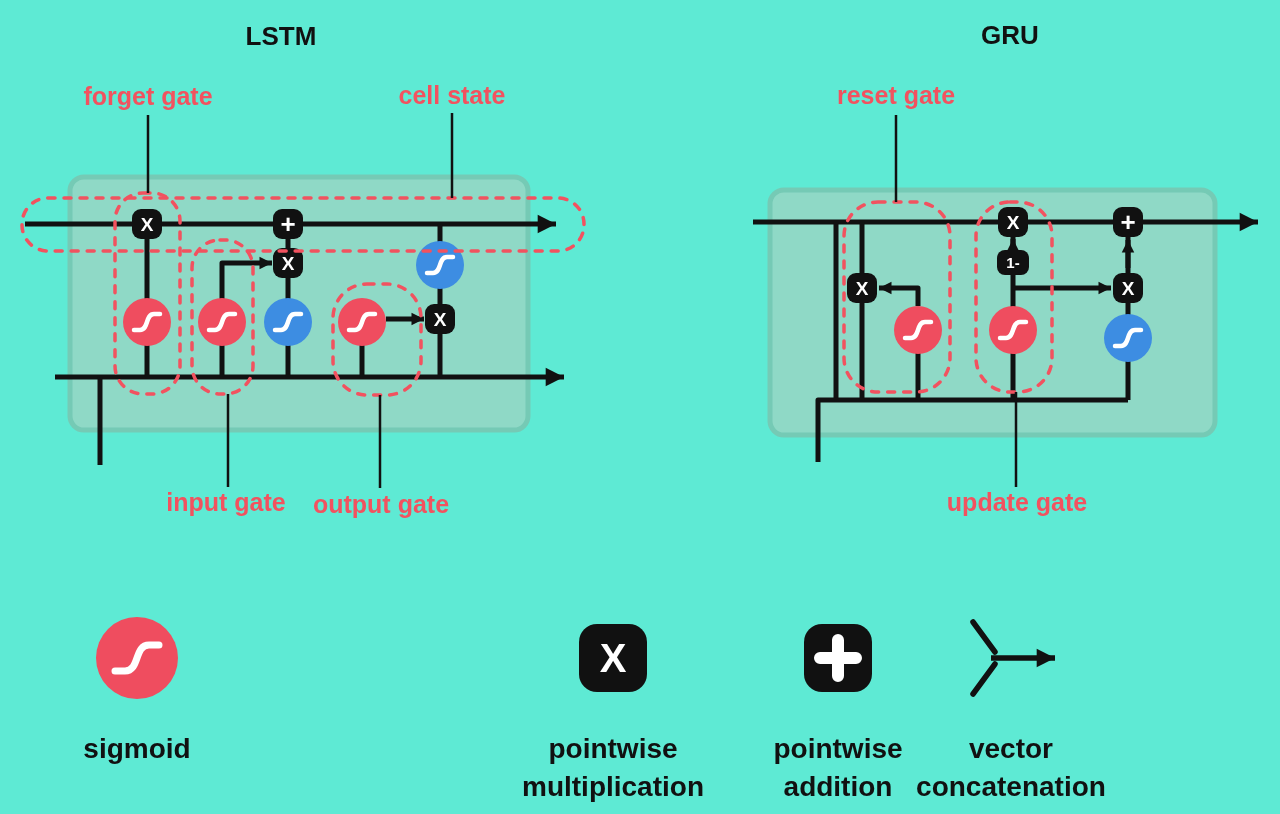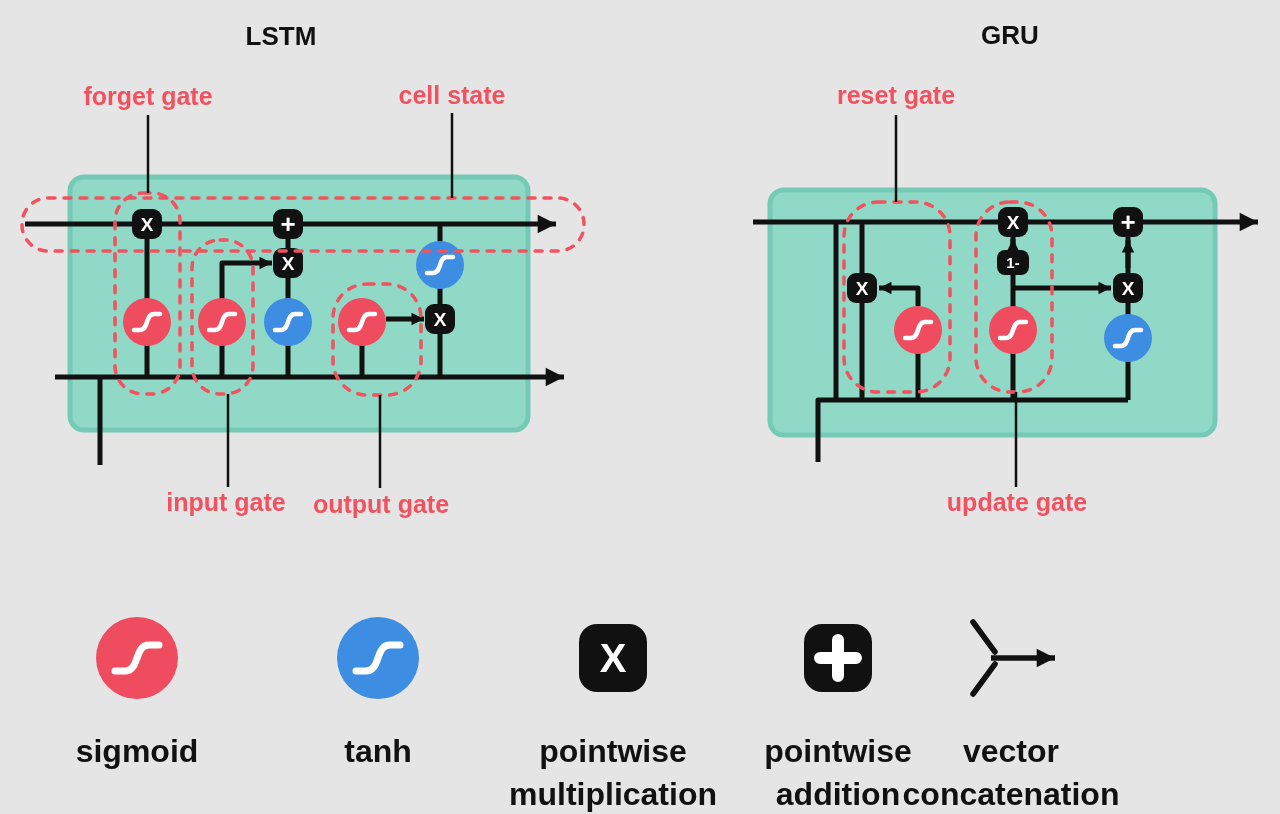--- a/index.html
+++ b/index.html
@@ -1,20 +1,20 @@
 <!DOCTYPE html>
 <html><head>
 <meta charset="utf-8">
 <style>
   html, body { margin: 0; padding: 0; background: #ffffff; }
   .canvas {
     position: relative;
     width: 1280px;
     height: 814px;
-    background: #e5e5e5;
+    background: #5eead4;
     overflow: hidden;
     font-family: "Liberation Sans", sans-serif;
   }
   svg text {
     font-family: "Liberation Sans", sans-serif;
     font-weight: bold;
   }
   .title-txt   { fill: #111111; font-size: 26px; text-anchor: middle; }
   .ann-txt     { fill: #f2525f; font-size: 25px; text-anchor: middle; }
   .op-txt      { fill: #ffffff; text-anchor: middle; }
@@ -25,21 +25,21 @@
   .cellbox     { fill: #8fd9c6; stroke: #75cab5; stroke-width: 5; }
   .sig         { fill: #ef4d5f; }
   .tnh         { fill: #3d8de2; }
   .curve       { stroke: #ffffff; stroke-width: 4.5; fill: none; stroke-linecap: round; }
   .opbox       { fill: #111111; }
   .legend { position: absolute; left: 0; top: 560px; width: 1280px; height: 254px; }
   .legend-item { position: absolute; top: 48px; width: 240px; text-align: center; }
   .legend-item svg { display: block; margin: 0 auto; }
   .llabel {
     margin-top: 22px;
-    font-size: 32px;
+    font-size: 28px;
     font-weight: bold;
     color: #111111;
     line-height: 1.35;
     white-space: pre-line;
   }
 </style>
 </head>
 <body>
 
 <div class="canvas">
@@ -193,27 +193,20 @@
   <div class="legend">
 
     <div class="legend-item" style="left:17px;">
       <svg width="100" height="100" viewBox="0 0 100 100">
         <circle cx="50" cy="50" r="41" fill="#ef4d5f"></circle>
         <path d="M28,63 L38,63 C53,63 47,37 62,37 L72,37" stroke="#ffffff" stroke-width="7" fill="none" stroke-linecap="round"></path>
       </svg>
       <div class="llabel">sigmoid</div>
     </div>
 
-    <div class="legend-item" style="left:258px;">
-      <svg width="100" height="100" viewBox="0 0 100 100">
-        <circle cx="50" cy="50" r="41" fill="#3d8de2"></circle>
-        <path d="M28,63 L38,63 C53,63 47,37 62,37 L72,37" stroke="#ffffff" stroke-width="7" fill="none" stroke-linecap="round"></path>
-      </svg>
-      <div class="llabel">tanh</div>
-    </div>
 
     <div class="legend-item" style="left:493px;">
       <svg width="100" height="100" viewBox="0 0 100 100">
         <rect x="16" y="16" width="68" height="68" rx="18" fill="#111111"></rect>
         <text x="50" y="64" font-size="40" fill="#ffffff" text-anchor="middle">X</text>
       </svg>
       <div class="llabel">pointwise
 multiplication</div>
     </div>
 

